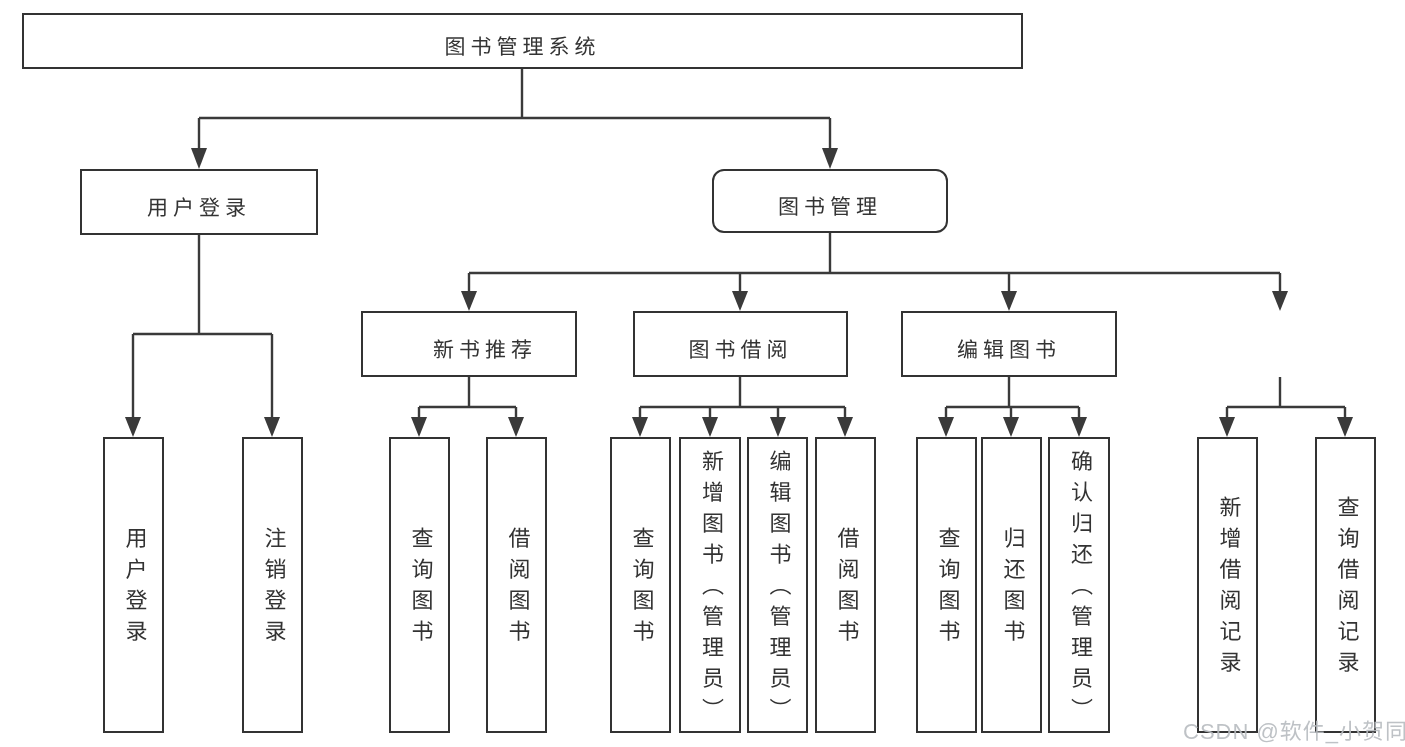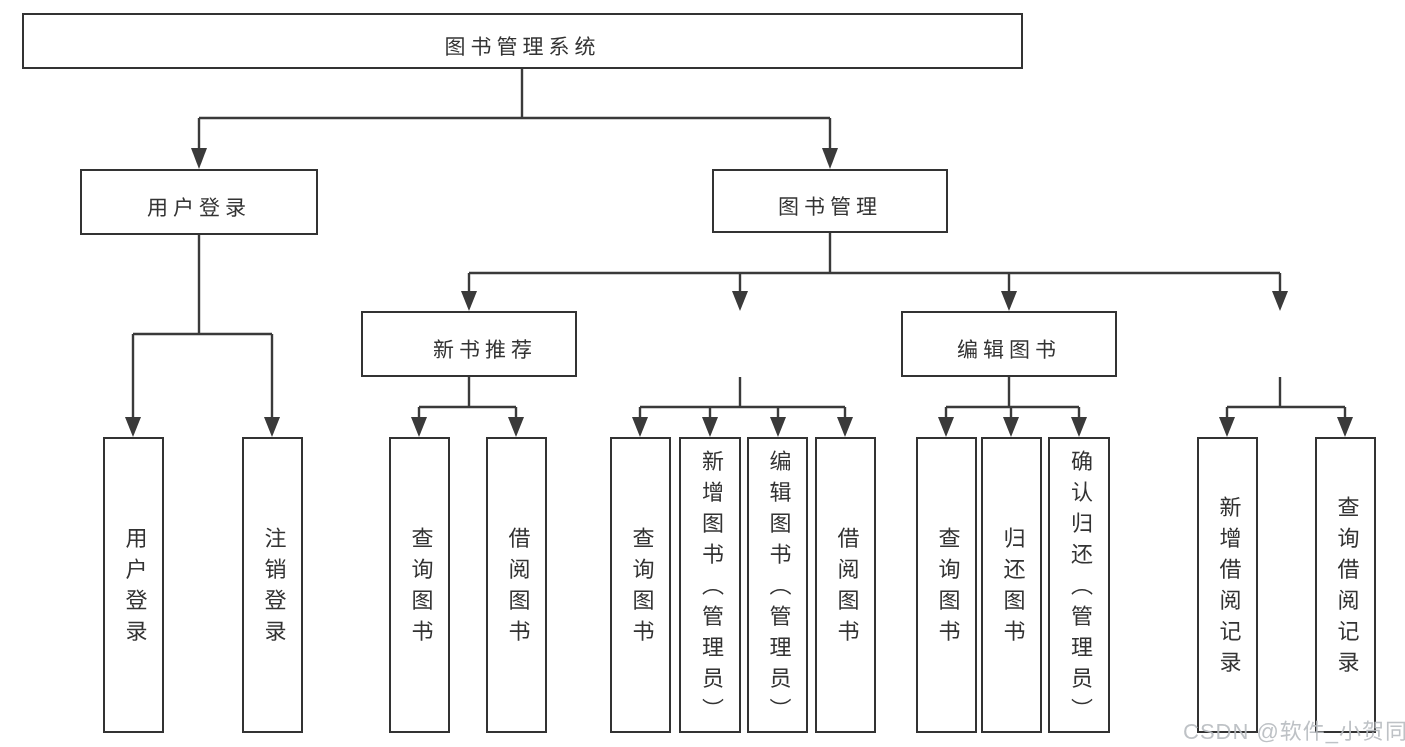--- a/index.html
+++ b/index.html
@@ -90,26 +90,29 @@
     <polygon class="arrow" points="1337,417 1353,417 1345,437"></polygon>
   </svg>
 
   <div class="node" style="left:22px;top:13px;width:1001px;height:56px;">
     <span class="lbl">图书管理系统</span>
   </div>
 
   <div class="node" style="left:80px;top:169px;width:238px;height:66px;">
     <span class="lbl">用户登录</span>
   </div>
-  <div class="node" style="left:712px;top:169px;width:236px;height:64px;">
+  <div class="node" style="left:712px;top:169px;width:236px;height:64px;border-radius:12px;">
     <span class="lbl">图书管理</span>
   </div>
 
   <div class="node" style="left:361px;top:311px;width:216px;height:66px;padding-left:32px;">
     <span class="lbl">新书推荐</span>
+  </div>
+  <div class="node" style="left:633px;top:311px;width:215px;height:66px;">
+    <span class="lbl">图书借阅</span>
   </div>
   <div class="node" style="left:901px;top:311px;width:216px;height:66px;">
     <span class="lbl">编辑图书</span>
   </div>
 
   <div class="node leaf" style="left:103px;top:437px;width:61px;height:296px;">
     <span class="lbl">用户登录</span>
   </div>
   <div class="node leaf" style="left:242px;top:437px;width:61px;height:296px;">
     <span class="lbl">注销登录</span>

